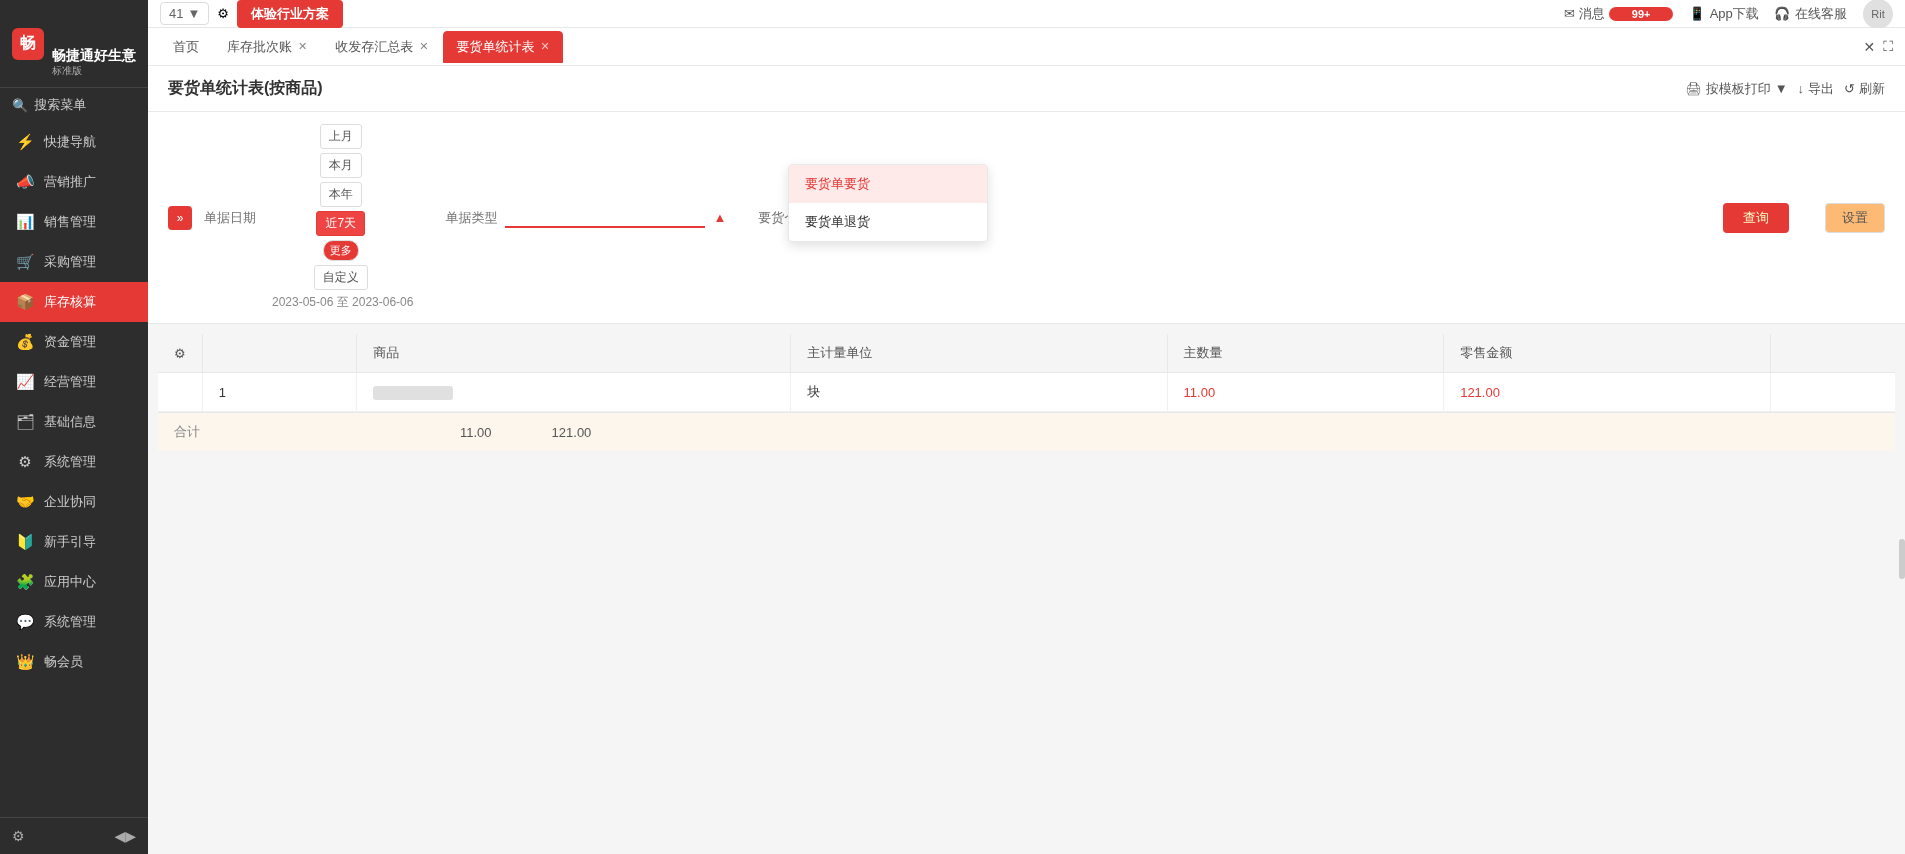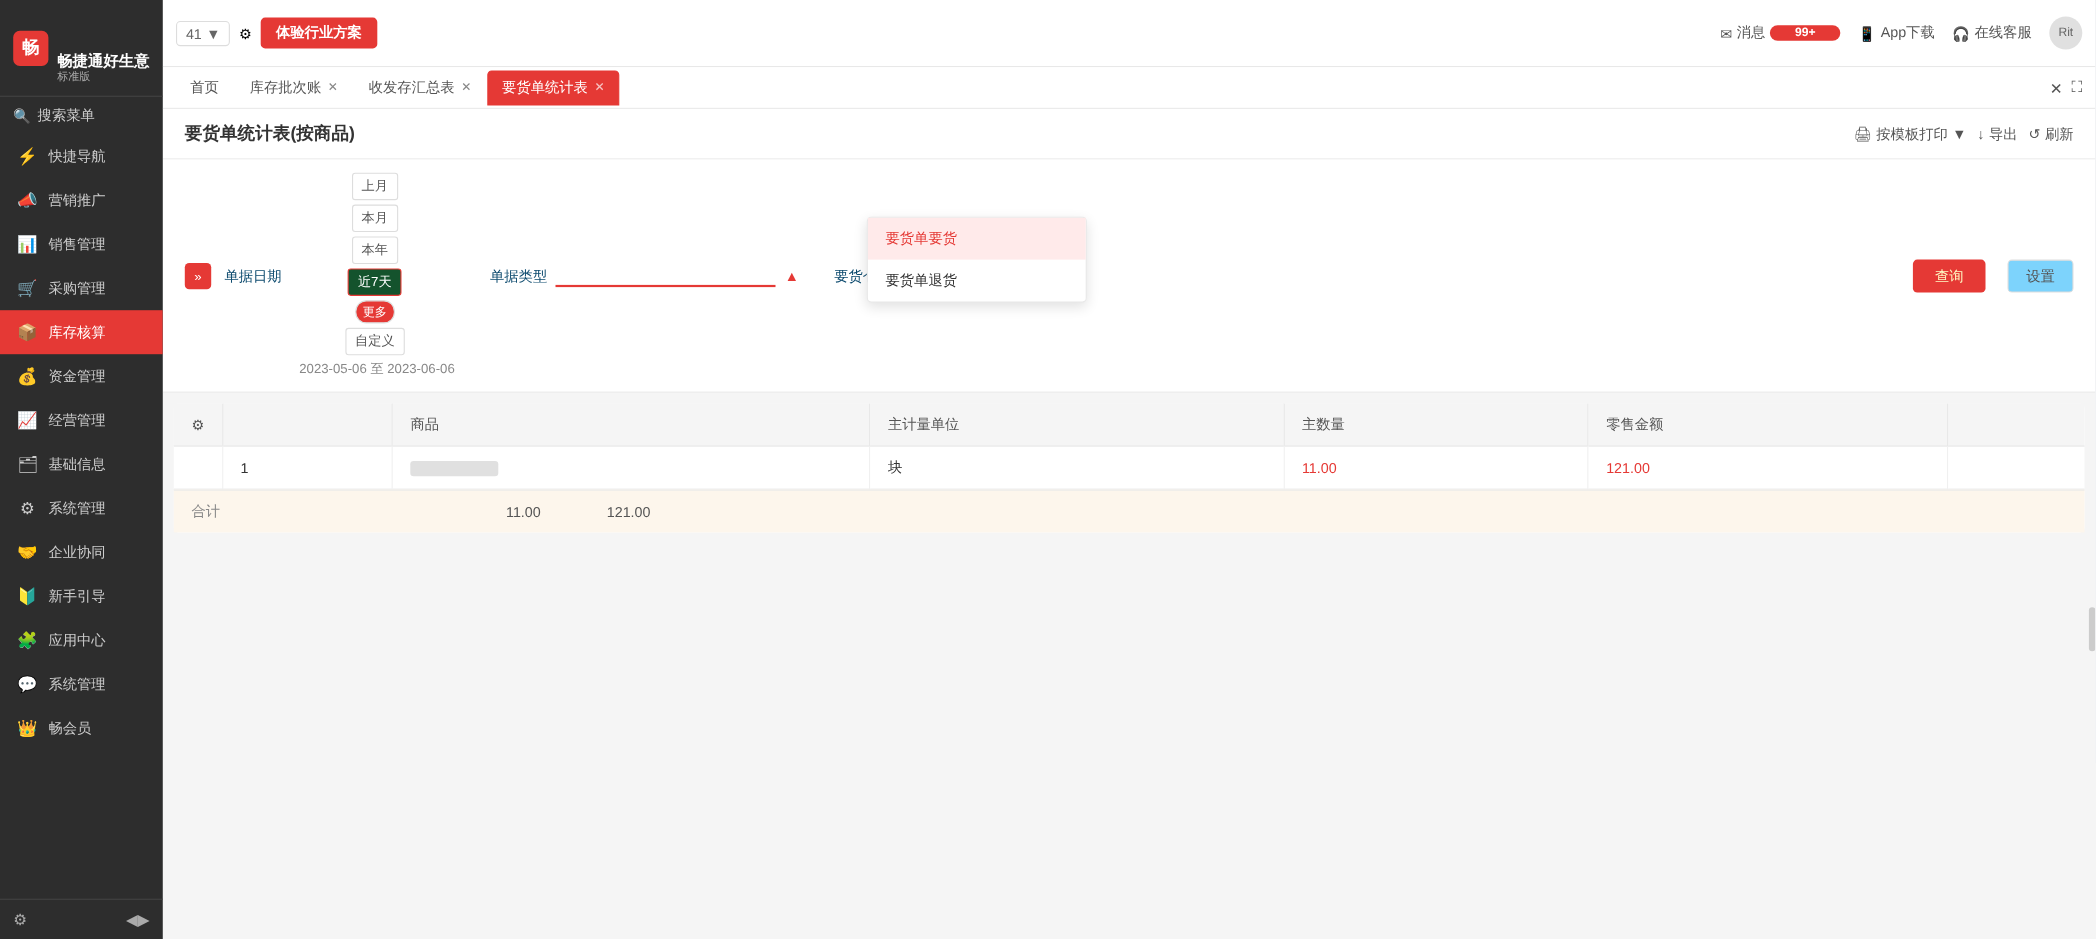--- a/index.html
+++ b/index.html
@@ -77,21 +77,21 @@
     .main {
       flex: 1;
       display: flex;
       flex-direction: column;
       overflow: hidden;
     }
 
     
     .top-header {
       background: white;
-      height: 61px;
+      height: 28px;
       display: flex;
       align-items: center;
       padding: 0 12px;
       border-bottom: 1px solid #e8e8e8;
       gap: 8px;
     }
     .header-store {
       display: flex;
       align-items: center;
       gap: 4px;
@@ -209,32 +209,32 @@
     }
     .filter-expand-btn {
       width: 24px; height: 24px;
       background: #e53935;
       color: white;
       border-radius: 4px;
       display: flex; align-items: center; justify-content: center;
       cursor: pointer;
       font-size: 12px;
     }
-    .filter-label { color: #0c4a6e; font-size: 13px; }
+    .filter-label { color: #737373; font-size: 13px; }
     .filter-date-group { display: flex; align-items: center; gap: 4px; flex-direction: column; }
     .filter-btn {
       padding: 3px 8px;
       border: 1px solid #ddd;
       border-radius: 3px;
       cursor: pointer;
       font-size: 12px;
       color: #555;
       background: white;
     }
-    .filter-btn.active { background: #14532d; color: white; border-color: #e53935; }
+    .filter-btn.active { background: #ef4444; color: white; border-color: #e53935; }
     .filter-btn.more { background: #e53935; color: white; border-radius: 10px; padding: 2px 6px; font-size: 11px; }
     .filter-date-range { font-size: 12px; color: #888; margin-left: 4px; }
     .filter-type-group { display: flex; align-items: center; gap: 8px; margin-left: 20px; }
     .filter-type-input {
       border: none;
       border-bottom: 2px solid #e53935;
       outline: none;
       padding: 2px 4px;
       font-size: 13px;
       width: 200px;
@@ -246,28 +246,28 @@
       background: #e53935;
       color: #fef9c3;
       border: none;
       border-radius: 4px;
       padding: 6px 20px;
       cursor: pointer;
       font-size: 13px;
       margin-left: auto;
     }
     .filter-settings-btn {
-      background: #7dd3fc;
+      background: #fdba74;
       color: #555;
       border: 1px solid #ddd;
       border-radius: 4px;
       padding: 5px 16px;
       cursor: pointer;
       font-size: 13px;
-      margin-left: 8px;
+      margin-left: 24px;
     }
 
     
     .dropdown-overlay {
       position: absolute;
       top: 52px;
       left: 640px;
       background: white;
       border: 1px solid #e8e8e8;
       border-radius: 4px;

